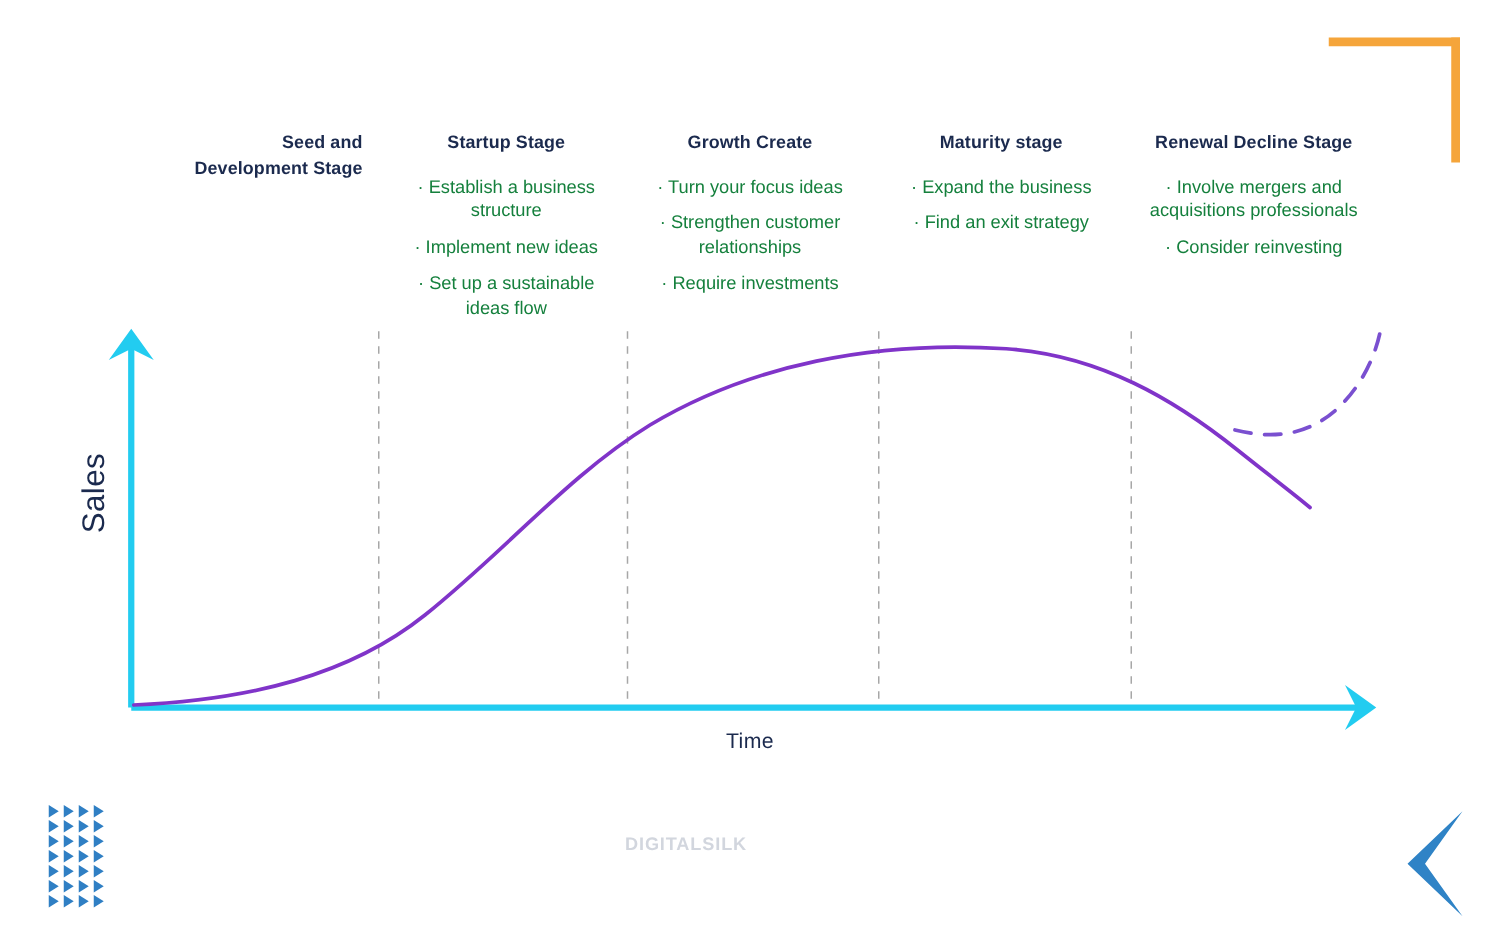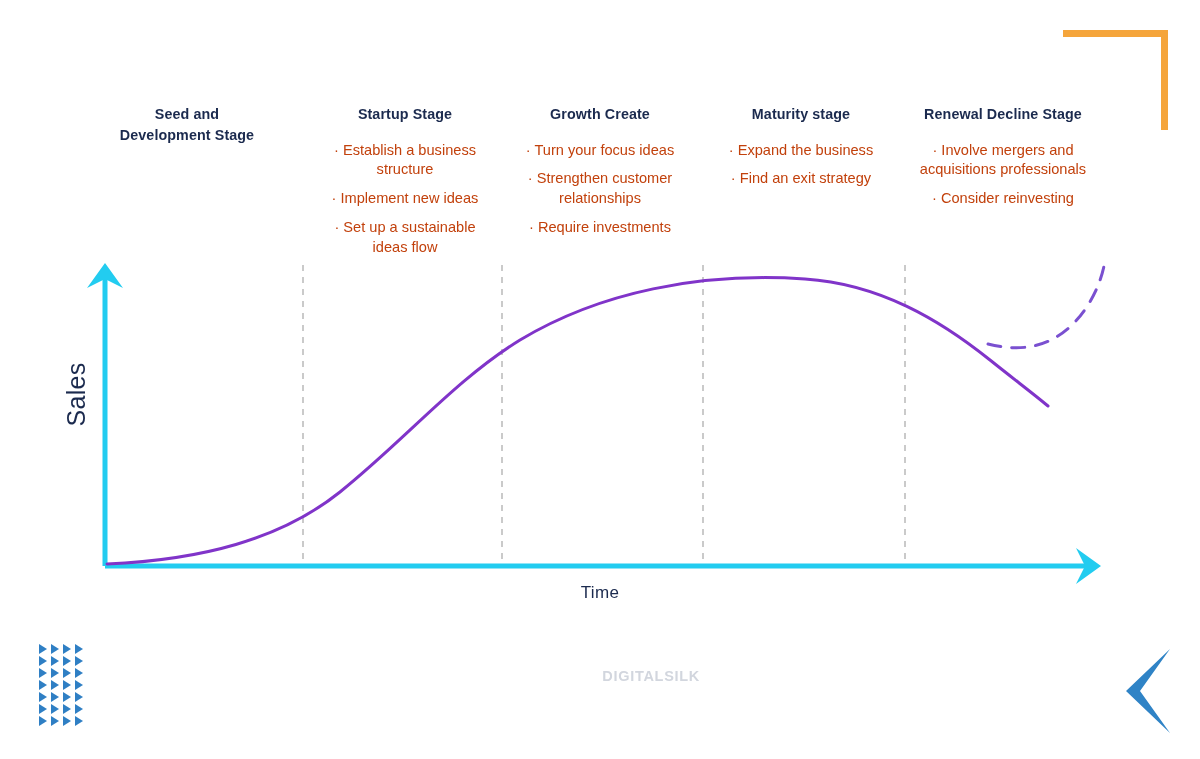--- a/index.html
+++ b/index.html
@@ -44,28 +44,28 @@
     font-weight: bold;
     color: #1b2a4e;
     line-height: 20.5px;
     letter-spacing: 0.1px;
     margin: 0 0 16px 0;
     white-space: pre-line;
   }
   .stage-items { margin: 0; padding: 0; list-style: none; }
   .stage-items li {
     font-size: 14.6px;
-    color: #c2410c;
+    color: #15803d;
     line-height: 19.8px;
     margin-bottom: 9px;
     white-space: pre-line;
   }
 
   
-  .col-0 { left: 96px;  width: 182px; }
+  .col-0 { left: 108px;  width: 182px; text-align: right; }
   .col-1 { left: 320px;  width: 170px; }
   .col-2 { left: 514px;  width: 172px; }
   .col-3 { left: 714px;  width: 174px; }
   .col-4 { left: 900px;  width: 206px; }
 
   
   .chart-svg {
     position: absolute;
     left: 0; top: 0;
     width: 1200px; height: 759px;
@@ -93,21 +93,21 @@
     font-size: 17px;
     color: #1b2a4e;
     letter-spacing: 0.3px;
   }
 
   
   .brand-logo {
     position: absolute;
     left: 500px; top: 668px;
     width: 200px;
-    text-align: right;
+    text-align: left;
     font-size: 14.5px;
     font-weight: bold;
     letter-spacing: 0.7px;
     color: #d2d6de;
   }
 
   
   .tri-grid {
     position: absolute;
     left: 38px; top: 643px;

